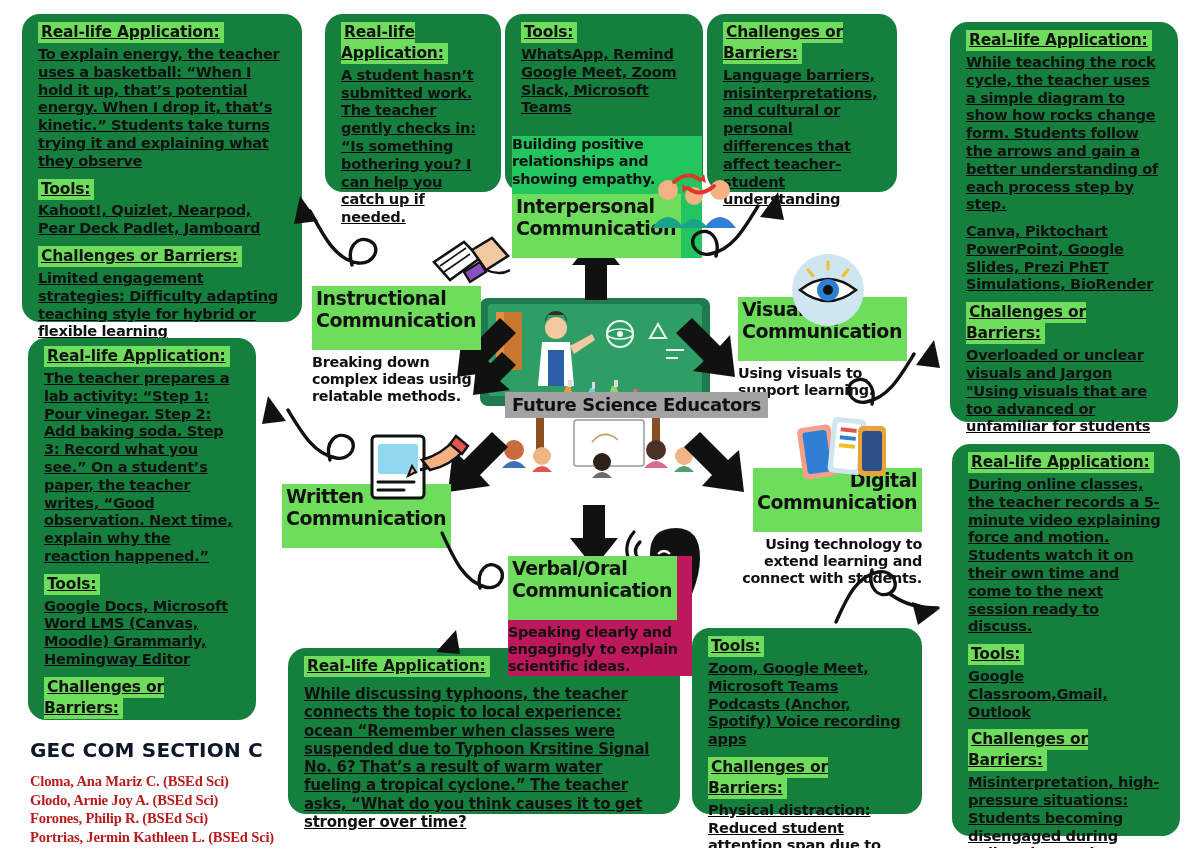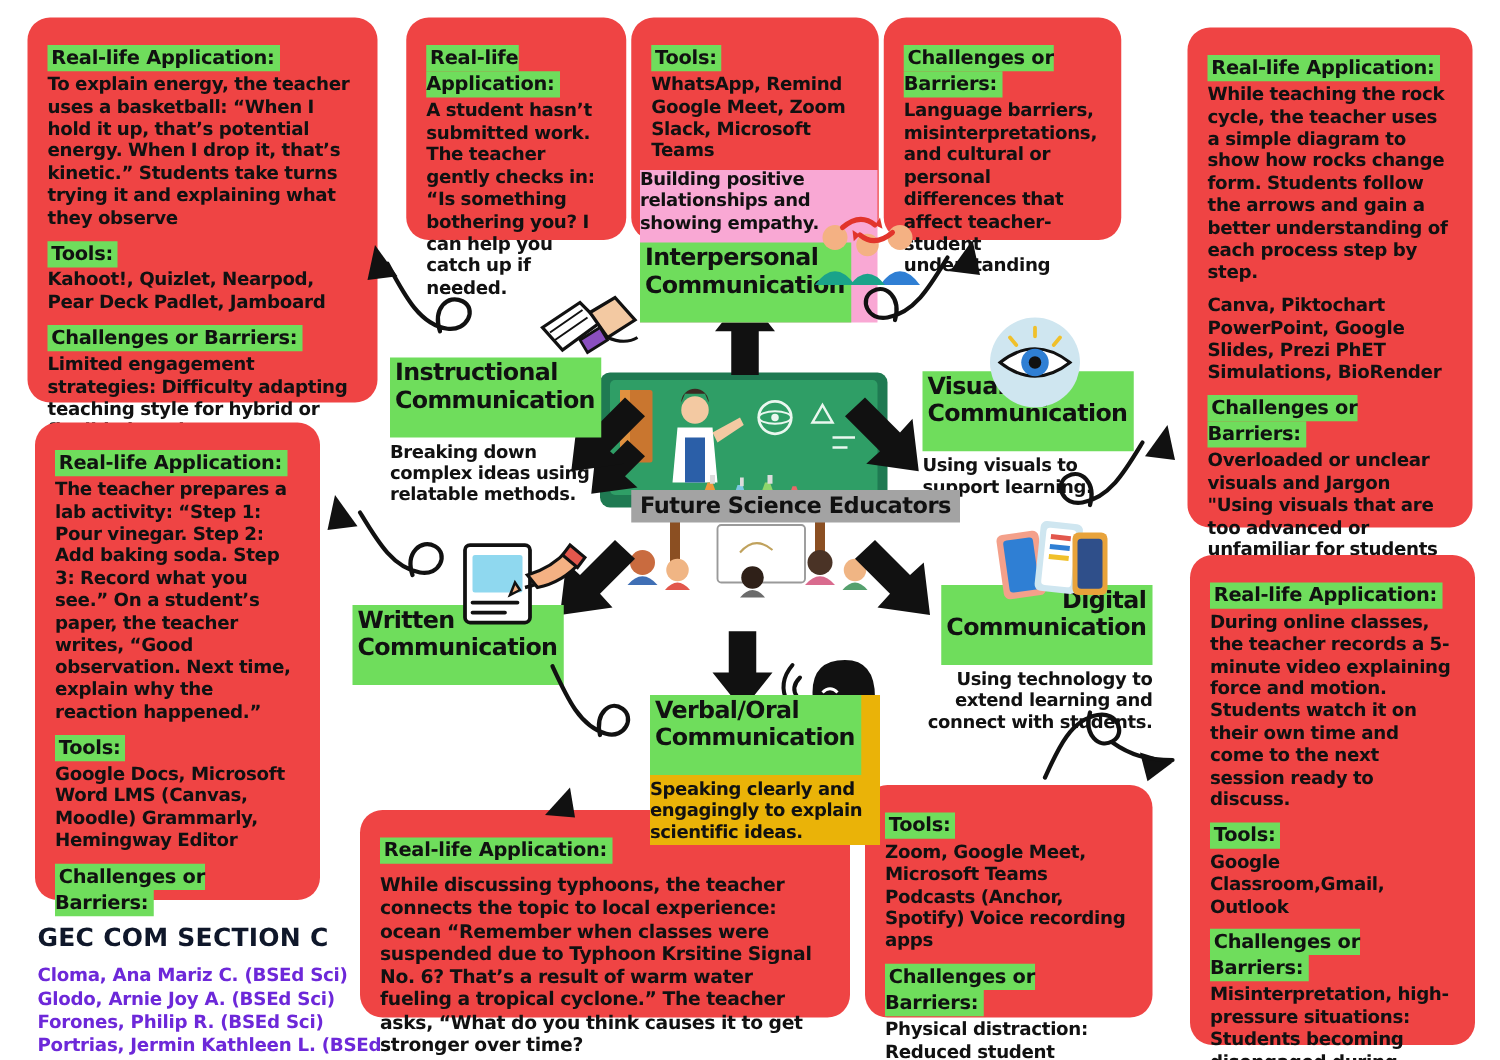--- a/index.html
+++ b/index.html
@@ -6,23 +6,24 @@
   html, body {
     width: 1200px; height: 848px;
     background: #ffffff;
     font-family: "DejaVu Sans", sans-serif;
     overflow: hidden;
   }
   #canvas { position: relative; width: 1200px; height: 848px; }
 
   .card {
     position: absolute;
-    background: #ef4444;
+    background: #15803d;
     border-radius: 18px;
-    padding: 22px 16px;
+    padding: 8px 16px;
+    text-decoration: underline;
   }
   .hl {
     display: inline;
     background: #6fdd5c;
     color: #111;
     font-weight: 800;
     font-size: 15.5px;
     line-height: 1.35;
     padding: 1px 4px 2px 3px;
     letter-spacing: -0.2px;
@@ -54,21 +55,21 @@
   .node-title .l2 { display: block; }
   .node-desc {
     color: #111;
     font-weight: 800;
     font-size: 14.4px;
     line-height: 1.2;
     letter-spacing: -0.3px;
     margin-top: 4px;
   }
   .node-white {
-    background: #f9a8d4;
+    background: #22c55e;
   }
 
   .hub-label {
     position: absolute;
     background: #a3a3a3;
     color: #111;
     font-weight: 800;
     font-size: 18px;
     letter-spacing: -0.4px;
     padding: 2px 7px 3px 7px;
@@ -76,22 +77,22 @@
     z-index: 6;
   }
 
   
   .credits { position: absolute; }
   .credits-title {
     font-weight: 800; font-size: 20px; color: #0f172a;
     letter-spacing: 0.2px; margin-bottom: 10px;
   }
   .credits-name {
-    font-weight: 800; font-size: 14.6px; color: #6d28d9;
-    line-height: 1.28; letter-spacing: -0.2px;
+    font-weight: 800; font-size: 14.6px; color: #b91c1c;
+    line-height: 1.28; letter-spacing: -0.2px; font-family: Liberation Serif, serif;
   }
 
   
   .hub {
     position: absolute;
     left: 470px; top: 290px;
     width: 250px; height: 200px;
     z-index: 3;
   }
   svg { display: block; overflow: visible; }
@@ -204,21 +205,21 @@
     <div class="node-desc">Using technology to extend learning and connect with students.</div>
   </div>
 
   <div class="node" style="left:282px; top:484px; width:174px; z-index:5;">
     <div class="node-title">
       <span class="l1">Written</span>
       <span class="l2">Communication</span>
     </div>
   </div>
 
-  <div class="node node-white" style="left:520px; top:556px; width:184px; z-index:7; background:#eab308;">
+  <div class="node node-white" style="left:508px; top:556px; width:184px; z-index:7; background:#be185d;">
     <div class="node-title">
       <span class="l1">Verbal/Oral</span>
       <span class="l2">Communication</span>
     </div>
     <div class="node-desc">Speaking clearly and engagingly to explain scientific ideas.</div>
   </div>
 
   <svg class="hub" width="250" height="200" viewBox="0 0 250 200" aria-hidden="true">
 
     <rect x="10" y="8" width="230" height="108" rx="8" fill="#1f7a52"></rect>

